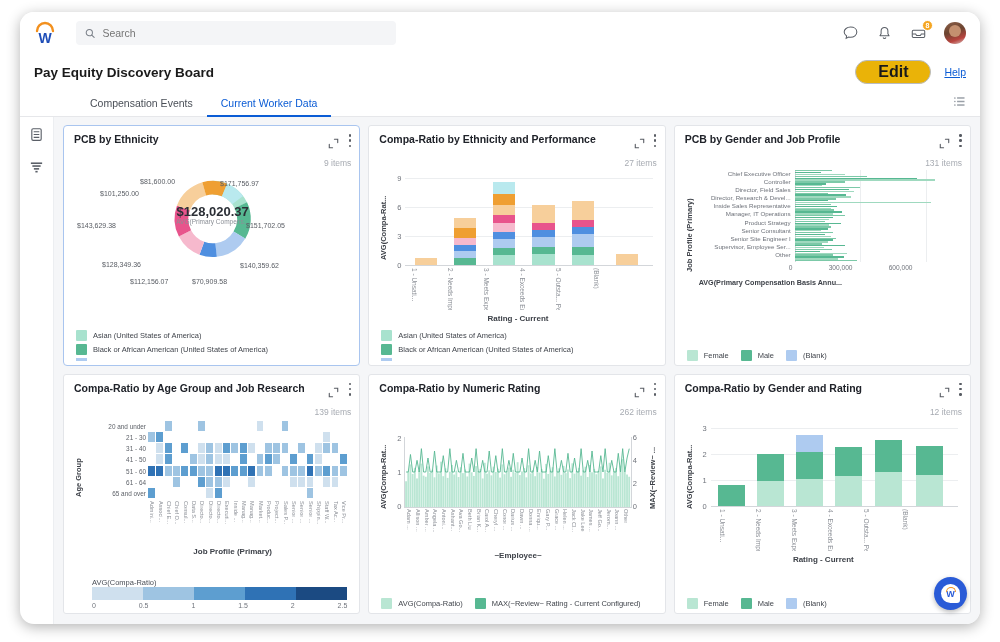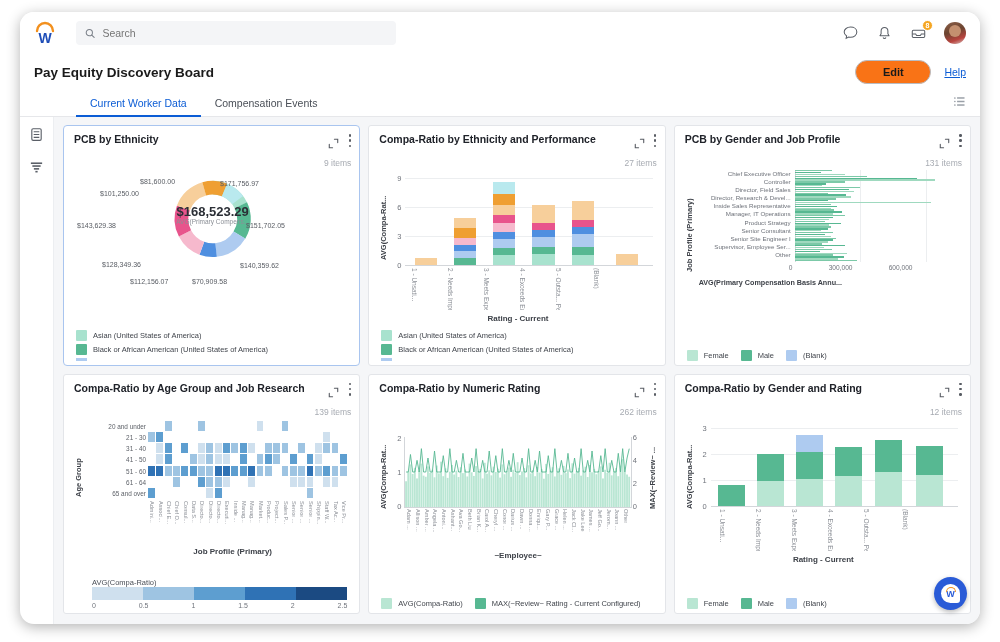--- a/index.html
+++ b/index.html
@@ -61,21 +61,21 @@
   
   .titlerow {
     height: 36px; flex: 0 0 36px;
     display: flex; align-items: center; padding: 0 14px 0 14px;
   }
   .page-title { font-size: 13.5px; font-weight: bold; color: #1a1a1a; }
   .title-right { margin-left: auto; display: flex; align-items: center; gap: 13px; }
   .edit-btn {
     border: 1px solid #b9bcc2; border-radius: 14px;
     height: 24px; min-width: 76px; padding: 0 14px;
-    background: #f97316; font-size: 11px; font-weight: bold; color: #1a1a1a;
+    background: #eab308; font-size: 16px; font-weight: bold; color: #1a1a1a;
     font-family: "Liberation Sans", sans-serif; cursor: pointer;
   }
   .help-link { font-size: 10.5px; color: #0b5cd5; text-decoration: underline; cursor: pointer; }
 
   
   .tabrow {
     height: 27px; flex: 0 0 27px;
     border-bottom: 1px solid #e6e7ea;
     display: flex; align-items: stretch; padding-left: 56px;
   }
@@ -224,25 +224,25 @@
 
   <div class="titlerow">
     <div class="page-title">Pay Equity Discovery Board</div>
     <div class="title-right">
       <button class="edit-btn">Edit</button>
       <span class="help-link">Help</span>
     </div>
   </div>
 
   <div class="tabrow">
+    <div class="tab">
+      <span>Compensation Events</span>
+    </div>
     <div class="tab active">
       <span>Current Worker Data</span>
-    </div>
-    <div class="tab">
-      <span>Compensation Events</span>
     </div>
     <div class="tab-right">
       <div>
         <svg width="13" height="13" viewBox="0 0 14 14">
           <circle cx="2" cy="3.2" r="0.9" fill="#9aa0a8"></circle>
             <rect x="4.4" y="2.4" width="8" height="1.6" fill="#9aa0a8"></rect>
           <circle cx="2" cy="7" r="0.9" fill="#9aa0a8"></circle>
             <rect x="4.4" y="6.2" width="8" height="1.6" fill="#9aa0a8"></rect>
           <circle cx="2" cy="10.8" r="0.9" fill="#9aa0a8"></circle>
             <rect x="4.4" y="10" width="8" height="1.6" fill="#9aa0a8"></rect>
@@ -302,21 +302,21 @@
               <circle r="41" fill="none" stroke="#aecbf0" stroke-width="18" stroke-dasharray="37.7 219.9" transform="rotate(-90) rotate(121.1)"></circle>
               <circle r="41" fill="none" stroke="#4f8fe0" stroke-width="18" stroke-dasharray="19.0 238.6" transform="rotate(-90) rotate(173.7)"></circle>
               <circle r="41" fill="none" stroke="#f6b9cd" stroke-width="18" stroke-dasharray="30.1 227.5" transform="rotate(-90) rotate(200.3)"></circle>
               <circle r="41" fill="none" stroke="#e8548c" stroke-width="18" stroke-dasharray="34.5 223.2" transform="rotate(-90) rotate(242.3)"></circle>
               <circle r="41" fill="none" stroke="#f7cf9b" stroke-width="18" stroke-dasharray="38.6 219.1" transform="rotate(-90) rotate(290.4)"></circle>
               <circle r="41" fill="none" stroke="#ef9f32" stroke-width="18" stroke-dasharray="27.2 230.5" transform="rotate(-90) rotate(344.3)"></circle>
               <circle r="41" fill="none" stroke="#b9e9ee" stroke-width="18" stroke-dasharray="21.9 235.8" transform="rotate(-90) rotate(382.3)"></circle>
             </g>
           </svg>
           <div style="position:absolute;left:0;top:36px;width:100%;text-align:center;pointer-events:none">
-            <div style="font-size:13px;font-weight:bold;color:#2b2f36">$168,523.29</div>
+            <div style="font-size:13px;font-weight:bold;color:#2b2f36">$128,020.37</div>
             <div style="font-size:6.5px;color:#8b8f96;margin-top:-1px">AVG(Primary Compens...</div>
           </div>
 
           <div style="position:absolute;left:146px;top:12px;font-size:7px;color:#585c63">$171,756.97</div>
           <div style="position:absolute;left:172px;top:54px;font-size:7px;color:#585c63">$151,702.05</div>
           <div style="position:absolute;left:166px;top:94px;font-size:7px;color:#585c63">$140,359.62</div>
           <div style="position:absolute;left:118px;top:110px;font-size:7px;color:#585c63">$70,909.58</div>
           <div style="position:absolute;left:56px;top:110px;font-size:7px;color:#585c63">$112,156.07</div>
           <div style="position:absolute;left:28px;top:93px;font-size:7px;color:#585c63">$128,349.36</div>
           <div style="position:absolute;left:3px;top:54px;font-size:7px;color:#585c63">$143,629.38</div>

